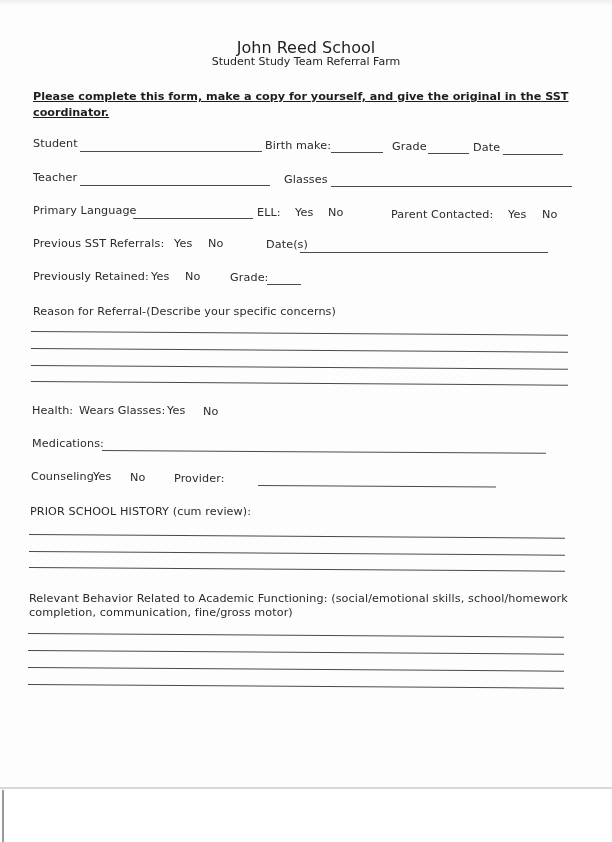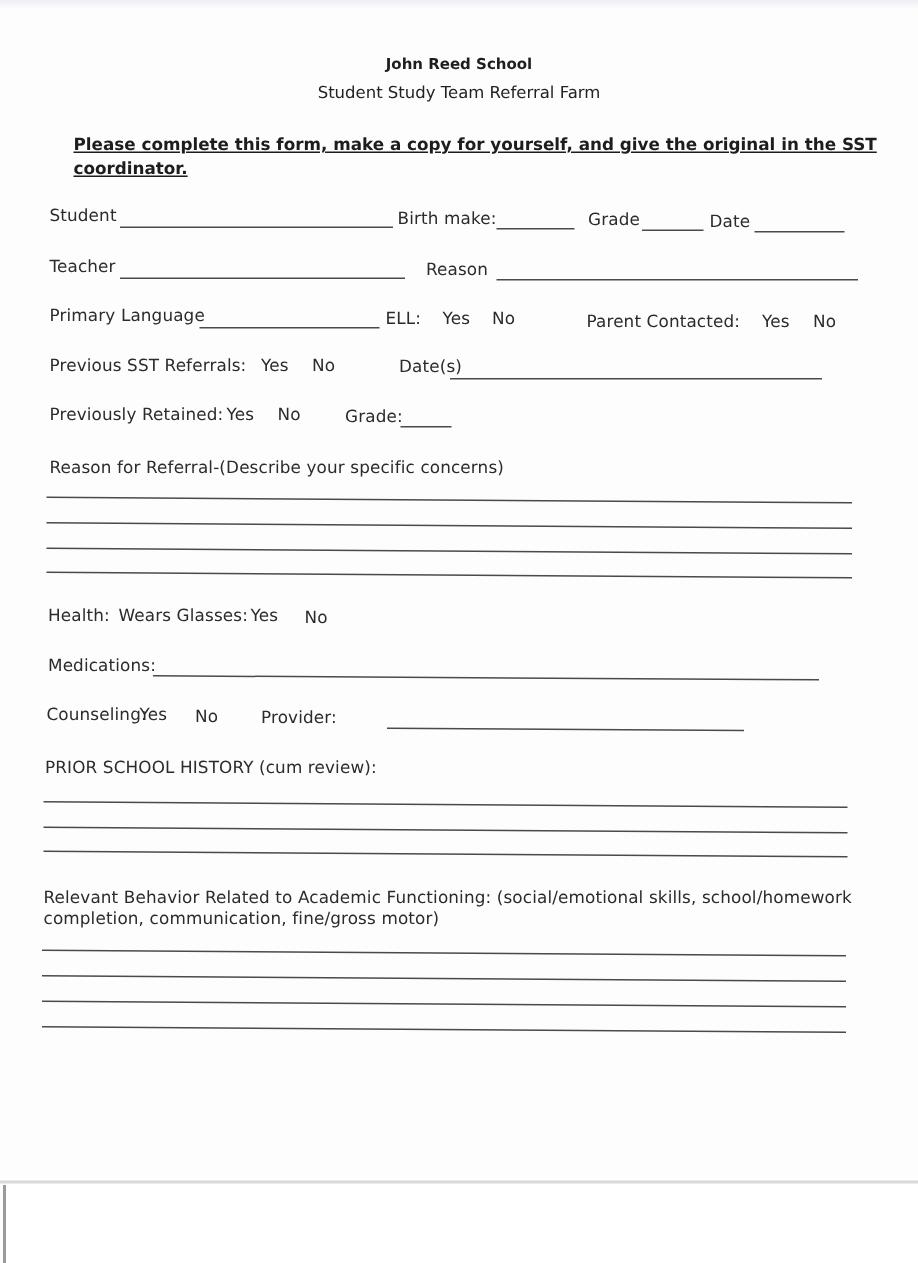--- a/index.html
+++ b/index.html
@@ -4,23 +4,23 @@
 <style>
   html, body { margin:0; padding:0; }
   body {
     width:612px; height:842px; position:relative; overflow:hidden;
     background:#fdfdfd;
     font-family: "DejaVu Sans", sans-serif;
     color:#2a2a2a;
   }
   .abs { position:absolute; white-space:nowrap; }
   .t { font-size:11.2px; letter-spacing:0.1px; color:#2b2b2b; }
-  .title { font-size:10px; font-weight:bold; color:#1e1e1e; }
+  .title { font-size:16px; font-weight:normal; color:#1e1e1e; }
   .subtitle { font-size:11px; color:#222; }
-  .instr { font-size:11.2px; font-weight:bold; text-decoration:underline; color:#1d1d1d; line-height:17px;margin-left:16px; }
+  .instr { font-size:11.2px; font-weight:bold; text-decoration:underline; color:#1d1d1d; line-height:17px; }
   .line { position:absolute; height:1.4px; background:#4a4a4a; transform-origin:left center; }
   .fline { position:absolute; height:1.3px; background:#4a4a4a; }
   .scanedge-top { position:absolute; left:0; top:0; width:612px; height:6px; background:linear-gradient(#eeeef3,#fdfdfd); }
   .scanedge-bottom { position:absolute; left:0; top:787px; width:612px; height:2px; background:#d9d9d9; }
   .scanedge-left { position:absolute; left:2px; top:790px; width:1.5px; height:52px; background:#9a9a9a; }
   .bottom-area { position:absolute; left:4px; top:790px; width:608px; height:52px; background:#ffffff; }
 </style>
 </head>
 <body>
 
@@ -36,21 +36,21 @@
 <div class="fline" style="left:80px;top:151px;width:182px;"></div>
 <div class="abs t" style="left:265px;top:139px;">Birth make:</div>
 <div class="fline" style="left:331px;top:152px;width:52px;"></div>
 <div class="abs t" style="left:392px;top:140px;">Grade</div>
 <div class="fline" style="left:428px;top:153px;width:41px;"></div>
 <div class="abs t" style="left:473px;top:141px;">Date</div>
 <div class="fline" style="left:503px;top:154px;width:60px;"></div>
 
 <div class="abs t" style="left:33px;top:171px;">Teacher</div>
 <div class="fline" style="left:80px;top:185px;width:190px;"></div>
-<div class="abs t" style="left:284px;top:173px;">Reason</div>
+<div class="abs t" style="left:284px;top:173px;">Glasses</div>
 <div class="fline" style="left:331px;top:186px;width:241px;"></div>
 
 <div class="abs t" style="left:33px;top:204px;">Primary Language</div>
 <div class="fline" style="left:133px;top:218px;width:120px;"></div>
 <div class="abs t" style="left:257px;top:206px;">ELL:</div>
 <div class="abs t" style="left:295px;top:206px;">Yes</div>
 <div class="abs t" style="left:328px;top:206px;">No</div>
 <div class="abs t" style="left:391px;top:208px;">Parent Contacted:</div>
 <div class="abs t" style="left:508px;top:208px;">Yes</div>
 <div class="abs t" style="left:542px;top:208px;">No</div>

